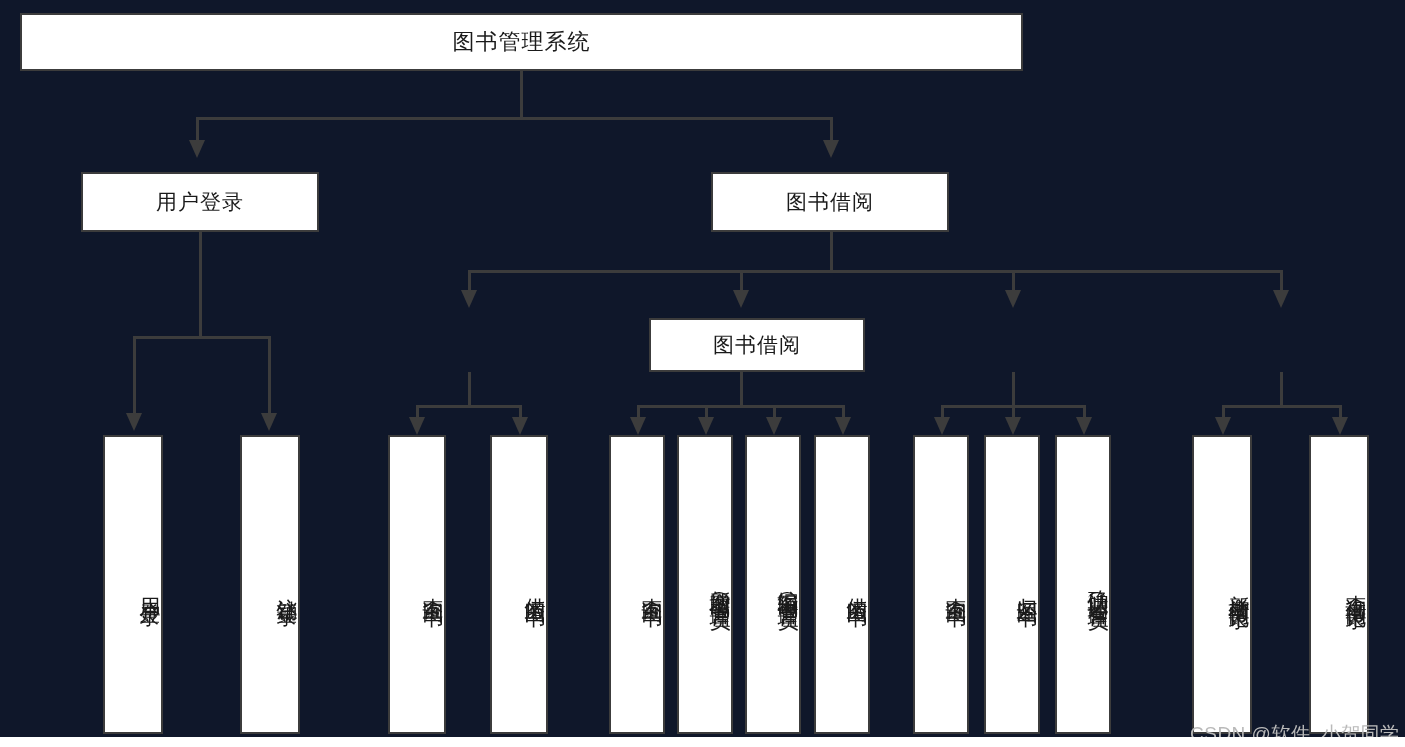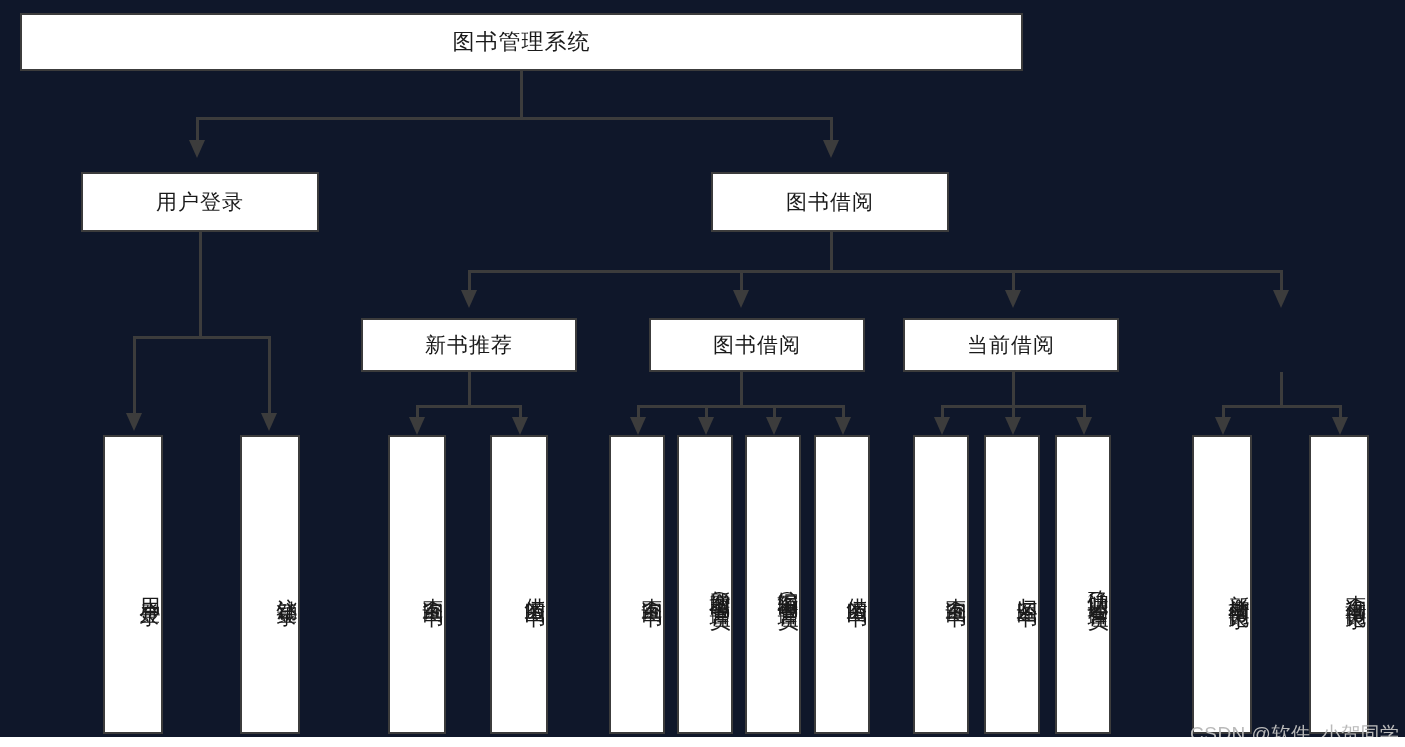--- a/index.html
+++ b/index.html
@@ -111,28 +111,22 @@
 
   <div class="ln ln-v" style="left:740px; top:270px; height:22px;"></div>
   <div class="arrow" style="left:733px; top:290px;"></div>
 
   <div class="ln ln-v" style="left:1012px; top:270px; height:22px;"></div>
   <div class="arrow" style="left:1005px; top:290px;"></div>
 
   <div class="ln ln-v" style="left:1280px; top:270px; height:22px;"></div>
   <div class="arrow" style="left:1273px; top:290px;"></div>
 
-  <div class="node node-h" style="left:361px; top:318px; width:216px; height:54px;">
-    <span>新书推荐</span>
-  </div>
   <div class="node node-h" style="left:633px; top:318px; width:216px; height:54px;margin-left:16px;">
     <span>图书借阅</span>
-  </div>
-  <div class="node node-h" style="left:903px; top:318px; width:216px; height:54px;">
-    <span>当前借阅</span>
   </div>
 
   <div class="ln ln-v" style="left:468px; top:372px; height:34px;"></div>
   <div class="ln ln-h" style="left:416px; top:405px; width:105px;"></div>
   <div class="ln ln-v" style="left:416px; top:405px; height:14px;"></div>
   <div class="arrow" style="left:409px; top:417px;"></div>
   <div class="ln ln-v" style="left:519px; top:405px; height:14px;"></div>
   <div class="arrow" style="left:512px; top:417px;"></div>
 
   <div class="ln ln-v" style="left:740px; top:372px; height:34px;"></div>

